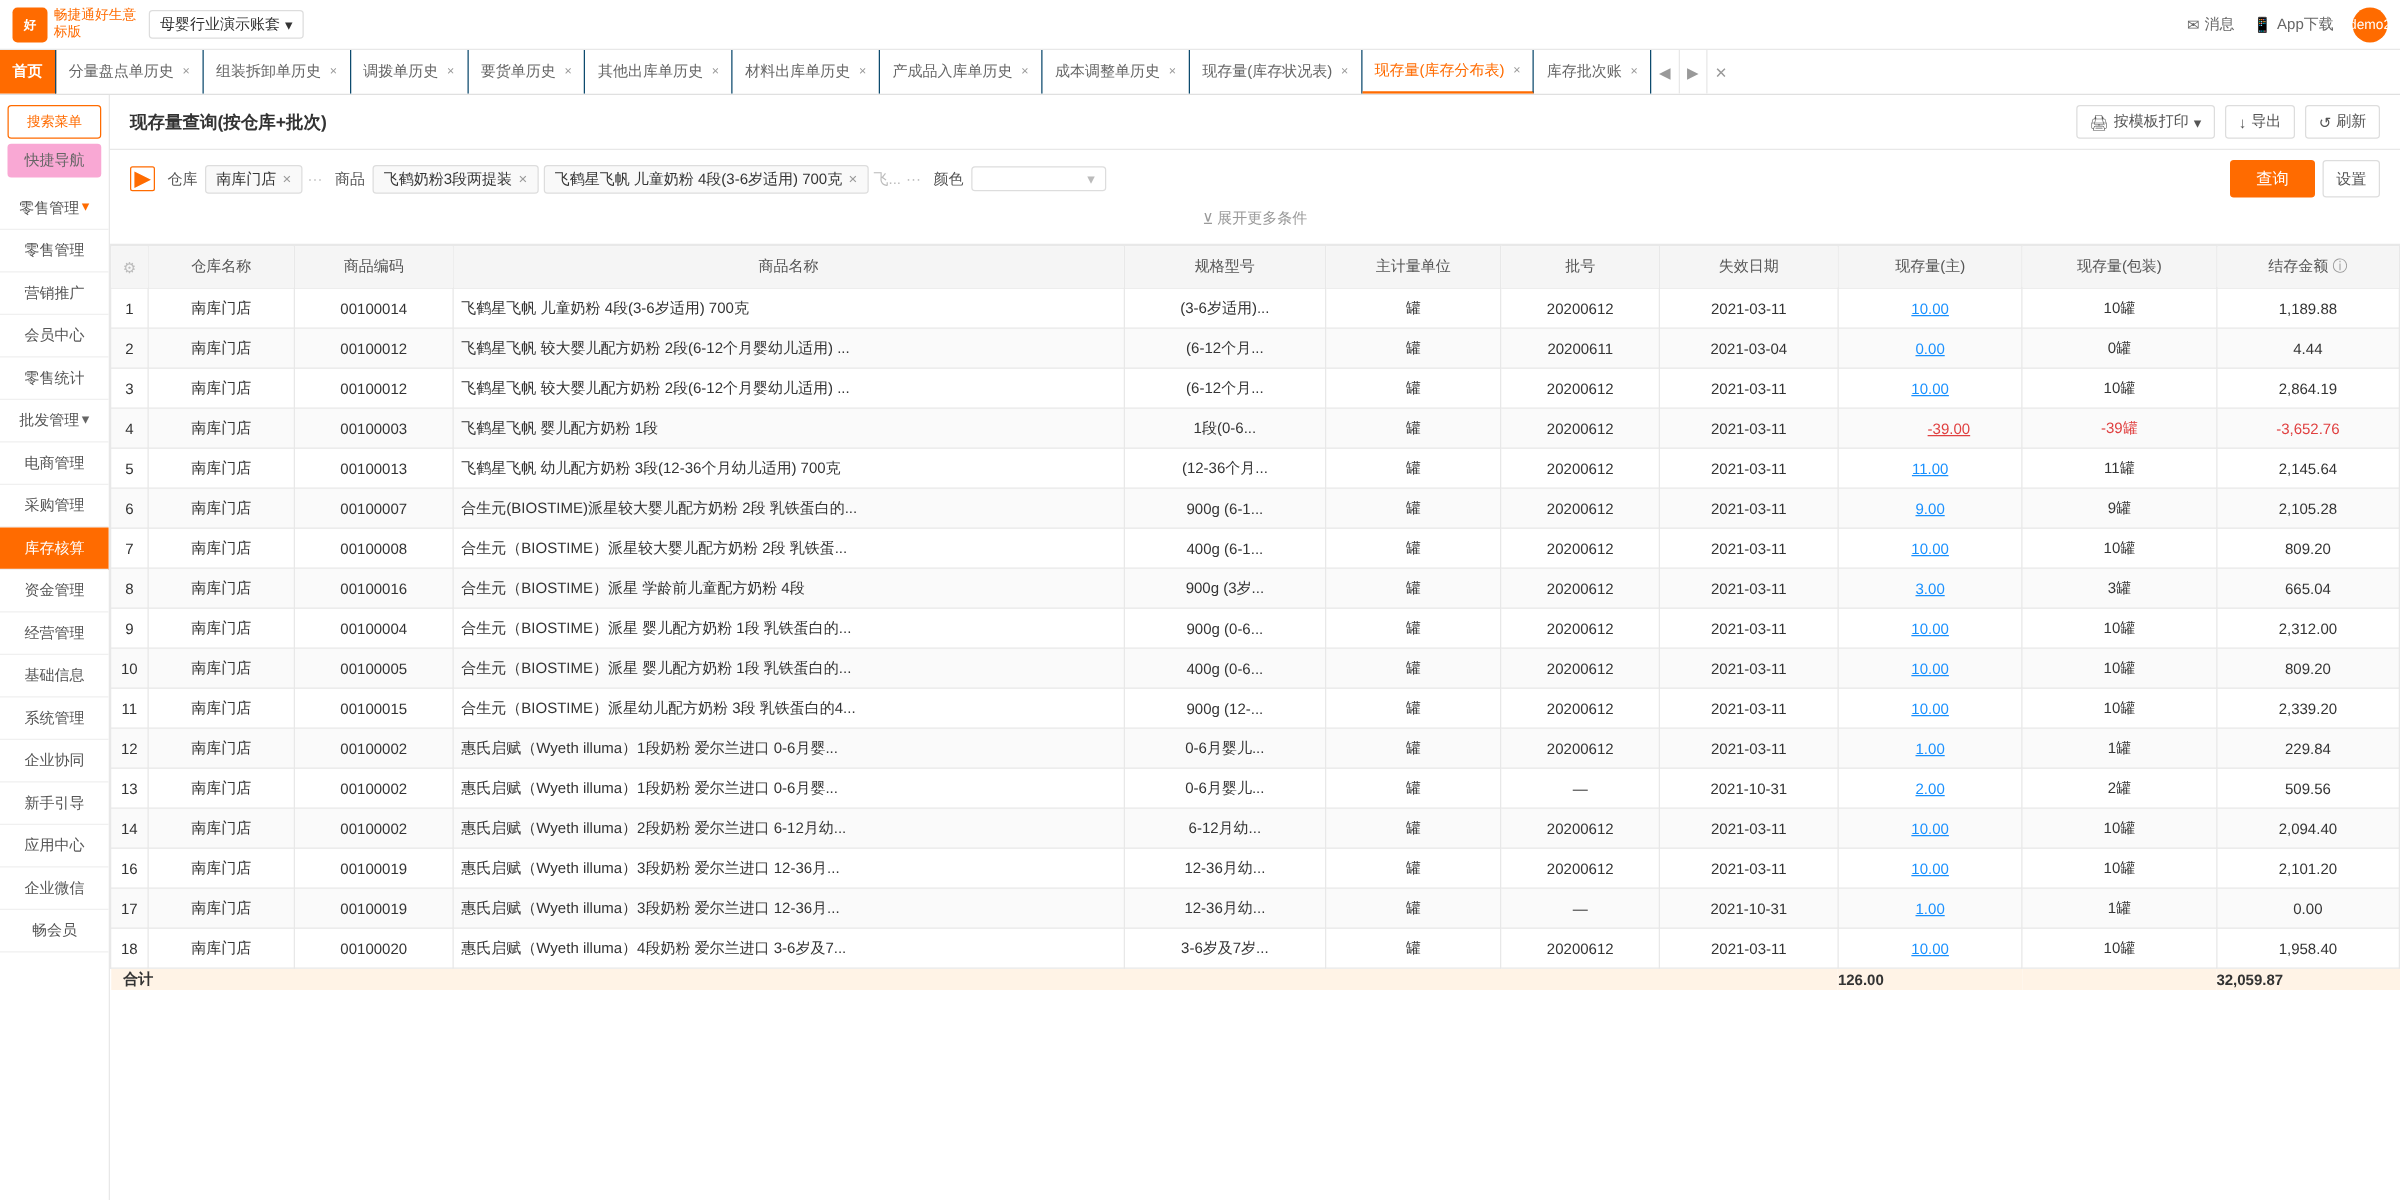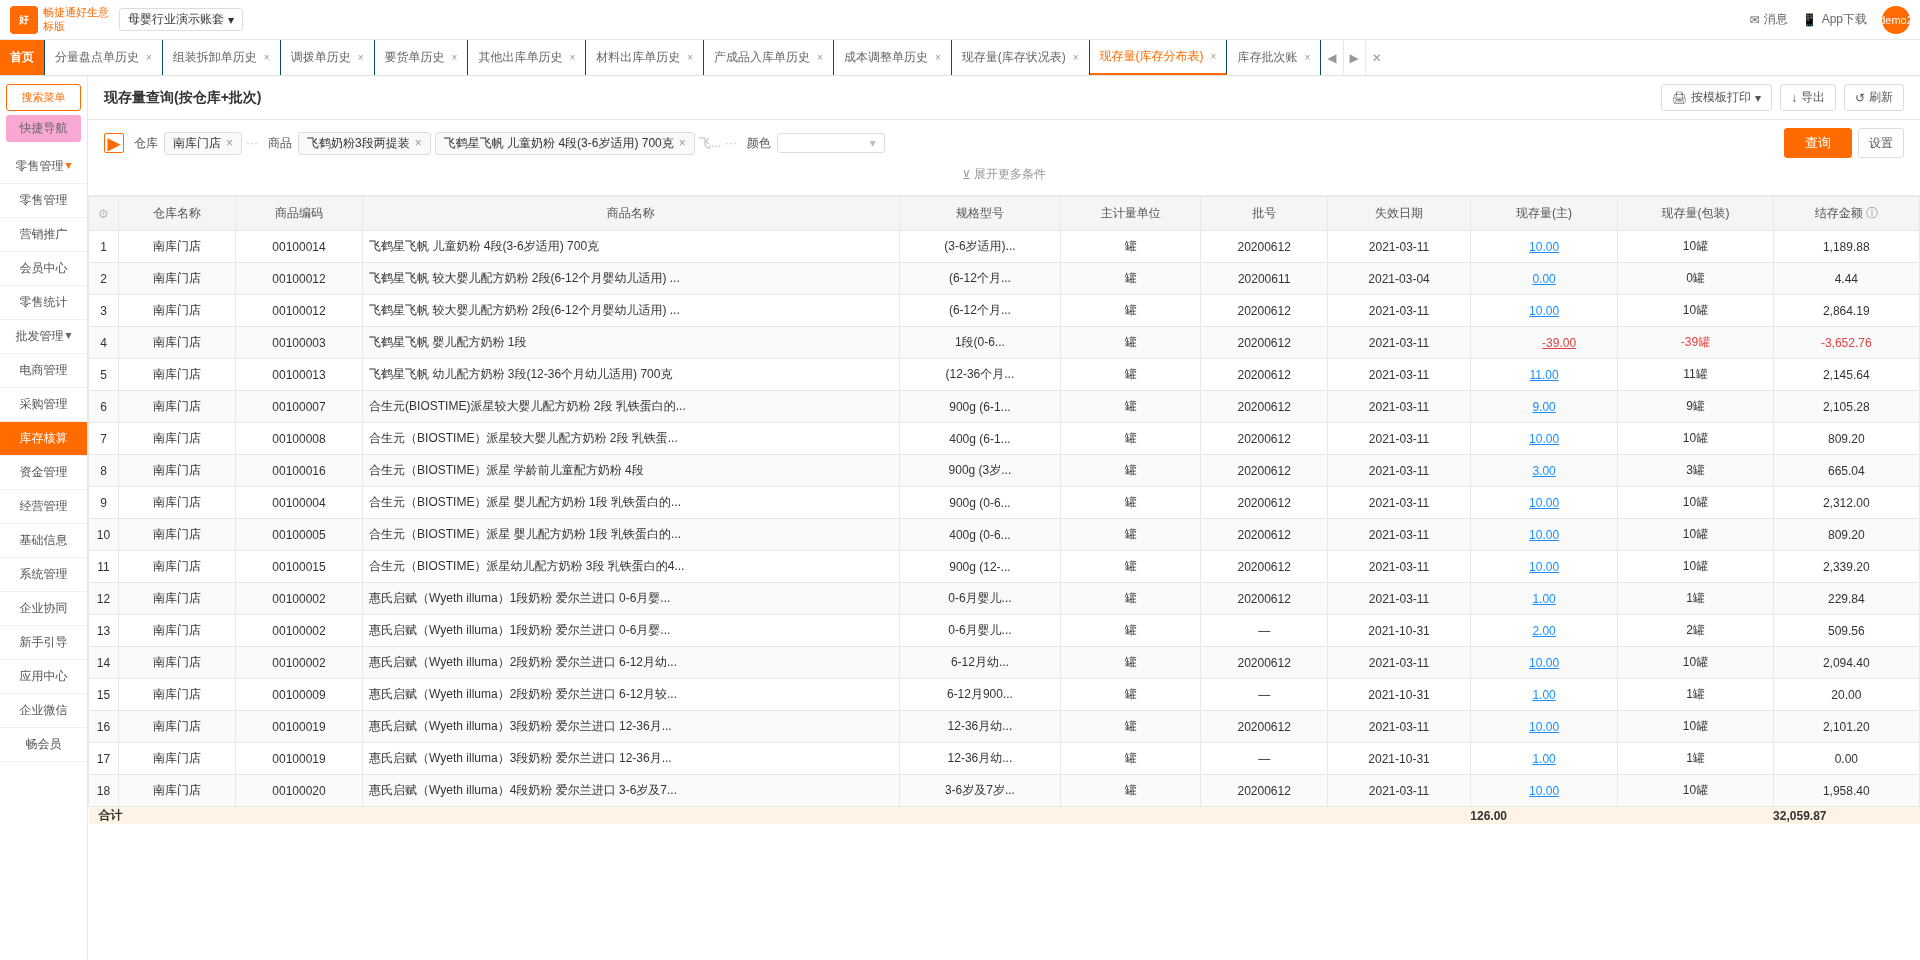--- a/index.html
+++ b/index.html
@@ -416,33 +416,20 @@
       <td class="text-left" style="max-width:280px;overflow:hidden;text-overflow:ellipsis;white-space:nowrap;">惠氏启赋（Wyeth illuma）2段奶粉 爱尔兰进口 6-12月幼...</td>
       <td>6-12月幼...</td>
       <td>罐</td>
       <td>20200612</td>
       <td>2021-03-11</td>
       <td style=""><span class="text-link" style="">10.00</span></td>
       <td style="">10罐</td>
       <td style="">2,094.40</td>
     </tr>
             <tr>
-      <td>15</td>
-      <td>南库门店</td>
-      <td>00100009</td>
-      <td class="text-left" style="max-width:280px;overflow:hidden;text-overflow:ellipsis;white-space:nowrap;">惠氏启赋（Wyeth illuma）2段奶粉 爱尔兰进口 6-12月较...</td>
-      <td>6-12月900...</td>
-      <td>罐</td>
-      <td>—</td>
-      <td>2021-10-31</td>
-      <td style=""><span class="text-link" style="">1.00</span></td>
-      <td style="">1罐</td>
-      <td style="">20.00</td>
-    </tr>
-            <tr>
       <td>16</td>
       <td>南库门店</td>
       <td>00100019</td>
       <td class="text-left" style="max-width:280px;overflow:hidden;text-overflow:ellipsis;white-space:nowrap;">惠氏启赋（Wyeth illuma）3段奶粉 爱尔兰进口 12-36月...</td>
       <td>12-36月幼...</td>
       <td>罐</td>
       <td>20200612</td>
       <td>2021-03-11</td>
       <td style=""><span class="text-link" style="">10.00</span></td>
       <td style="">10罐</td>

